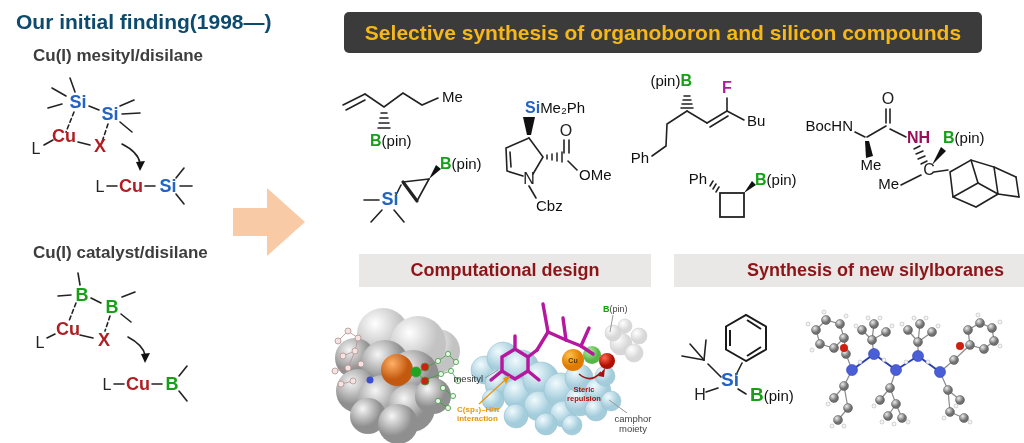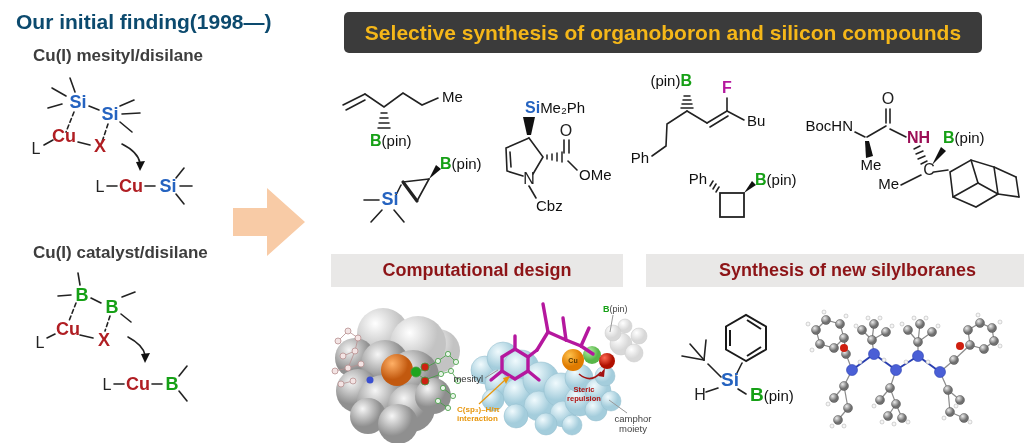--- a/index.html
+++ b/index.html
@@ -6,21 +6,21 @@
   .stage{position:relative;width:1024px;height:443px;background:#fff;overflow:hidden;
          font-family:"Liberation Sans",sans-serif;}
   .abs{position:absolute;}
   .lp-title{left:16px;top:10px;font-weight:bold;font-size:21px;color:#0c4a6e;}
   .scheme-title{font-weight:bold;font-size:17px;color:#3d3d3d;}
   .st1{left:33px;top:46px;}
   .st2{left:33px;top:243px;}
   .banner{left:344px;top:12px;width:638px;height:41px;background:#3b3b3b;border-radius:5px;
           display:flex;align-items:center;justify-content:center;}
   .banner span{color:#f5b719;font-weight:bold;font-size:21px;}
-  .subbanner{top:254px;height:33px;background:#e9e8e7;display:flex;align-items:center;justify-content:center;}
+  .subbanner{top:254px;height:33px;background:#e9e8e7;display:flex;align-items:center;justify-content:center;margin-left:28px;}
   .subbanner span{color:#8d1417;font-weight:bold;font-size:18px;}
   .sb1{left:331px;width:292px;}
   .sb2{left:646px;width:403px;}
   svg{overflow:visible;}
   svg text{font-family:"Liberation Sans",sans-serif;}
   .bd{stroke:#222;stroke-width:1.6;stroke-linecap:round;fill:none;}
   .bd2{stroke:#222;stroke-width:3.2;stroke-linecap:round;fill:none;}
   .dsh{stroke-dasharray:4 3;}
   .hash{stroke:#222;stroke-width:1.5;stroke-linecap:round;}
   .wdg{fill:#111;stroke:none;}

